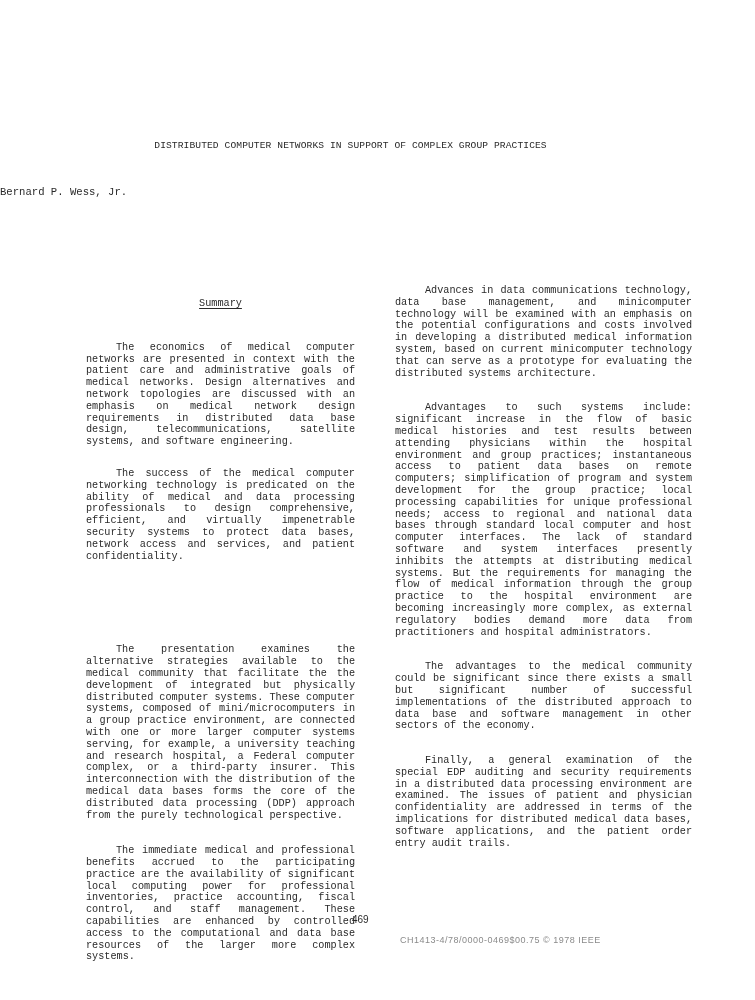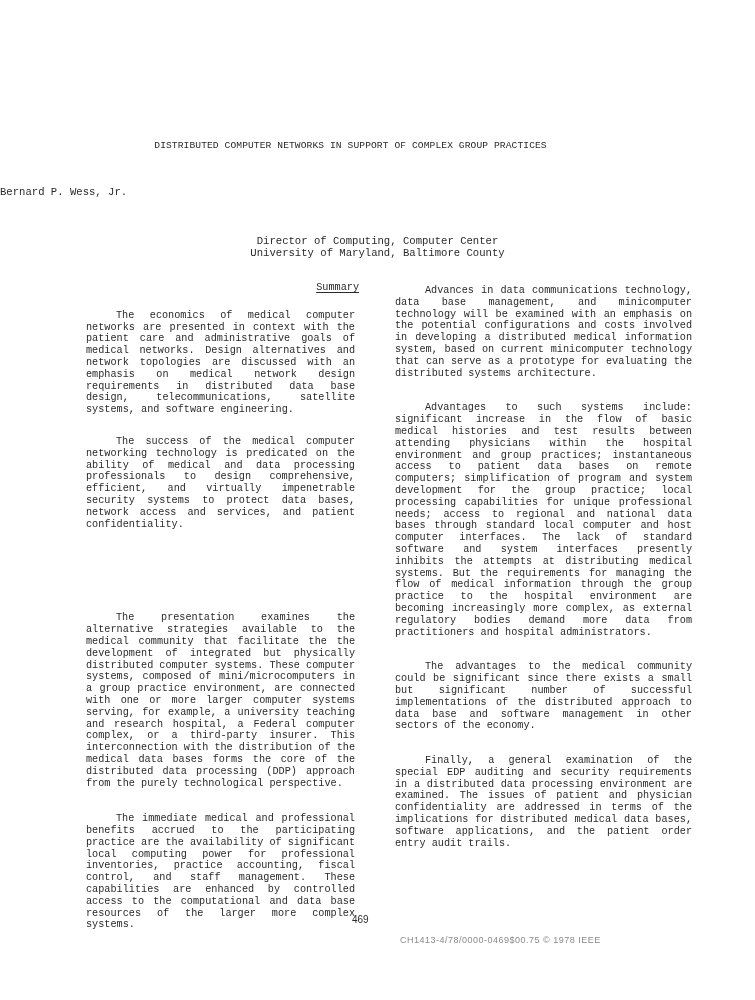--- a/index.html
+++ b/index.html
@@ -14,43 +14,39 @@
   }
   .author {
     position: absolute; top: 186px; left: 0; width: 755px; font-size: 10.6px;
   }
   .affil {
     position: absolute; top: 235px; left: 0; width: 755px; text-align: center; font-size: 10.6px; line-height: 12px;
   }
   .col { position: absolute; font-size: 10.2px; line-height: 11.8px; }
   .col-left { left: 82px; width: 277px; top: 282px; }
   .col-right { left: 391px; width: 305px; top: 281px; }
-  .heading { text-align: right; margin: 0; }
+  .heading { text-align: center; margin: 16px; }
   .heading span { text-decoration: underline; text-underline-offset: 2px; }
   p { margin: 4px; text-align: justify; text-align-last: left; }
   .indent { text-indent: 30px; }
   .gap-s { height: 12px; }
   .gap-m { height: 12px; }
   .gap-l { height: 33px; }
   .pagenum { position: absolute; top: 914px; left: 352px; font-size: 10px; font-family: Liberation Sans, sans-serif; }
   .footer {
     position: absolute; top: 935px; left: 400px; font-size: 9px; color: #8a8a8a;
     font-family: "Liberation Sans", sans-serif; letter-spacing: 0.5px;
   }
 </style>
 </head>
 <body>
 
 <div class="page">
   <div class="title">DISTRIBUTED COMPUTER NETWORKS IN SUPPORT OF COMPLEX GROUP PRACTICES</div>
   <div class="author">Bernard P. Wess, Jr.</div>
-  <div class="affil">
-    <div>Director of Computing, Computer Center</div>
-    <div>University of Maryland, Baltimore County</div>
-  </div>
 
   <div class="col col-left">
     <div class="heading"><span>Summary</span></div>
     <div class="gap-s"></div>
     <p class="indent">The economics of medical computer networks are presented in context with the patient care and administrative goals of medical networks. Design alternatives and network topologies are discussed with an emphasis on medical network design requirements in distributed data base design, telecommunications, satellite systems, and software engineering.</p>
     <div class="gap-m"></div>
     <p class="indent">The success of the medical computer networking technology is predicated on the ability of medical and data processing professionals to design comprehensive, efficient, and virtually impenetrable security systems to protect data bases, network access and services, and patient confidentiality.</p>
     <div class="gap-l"></div>
     <div class="gap-l" style="height:30px"></div>
     <div class="gap-s" style="height:11px"></div>

